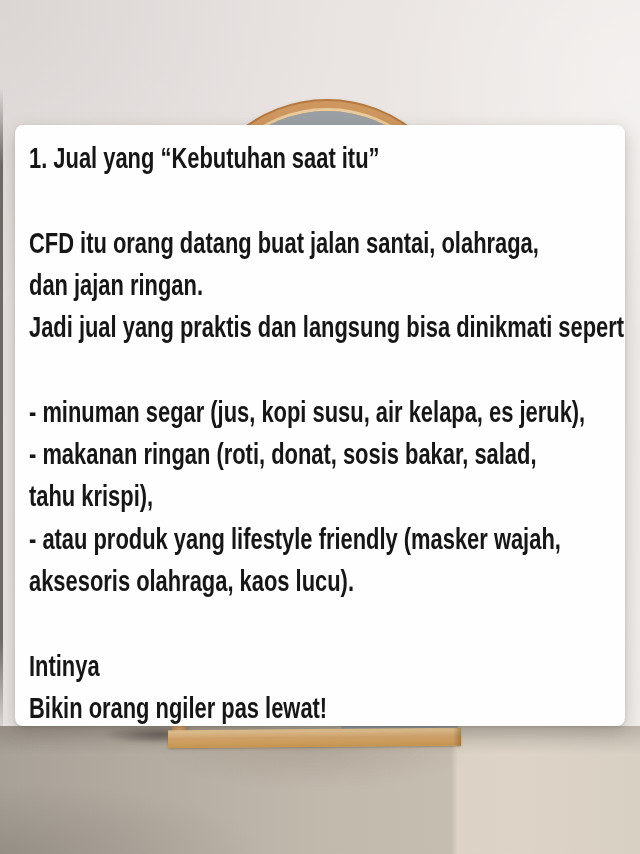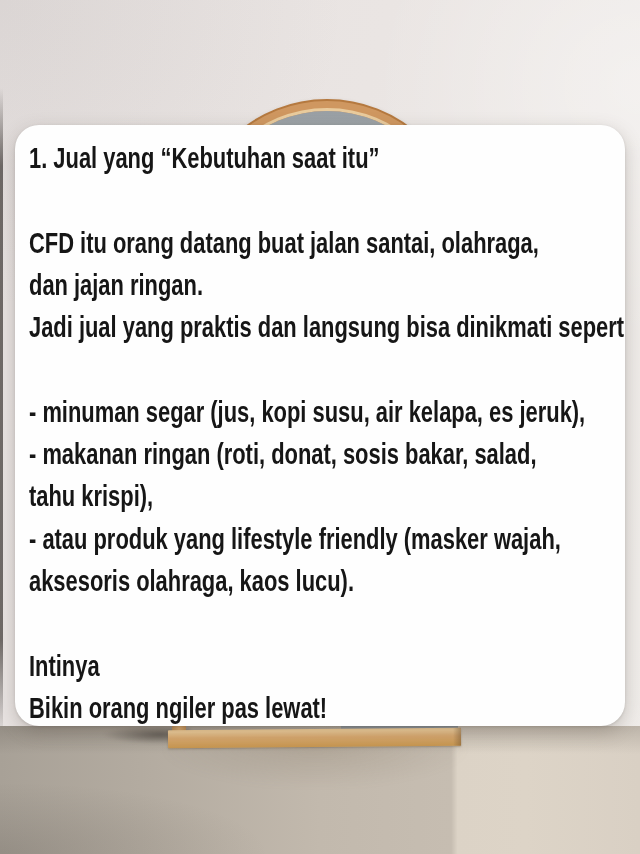--- a/index.html
+++ b/index.html
@@ -75,21 +75,21 @@
     box-shadow:0 1px 2px rgba(90,70,45,0.35);
   }
   .ledge::after{ 
     content:""; position:absolute; right:0; top:0; width:8px; height:100%;
     background:linear-gradient(to right, rgba(0,0,0,0), rgba(110,80,45,0.45));
   }
   
   .card{
     position:absolute; left:15px; top:125px; width:610px; height:601px;
     background:var(--card_bg);
-    border-radius:24px;
+    border-radius:8px;
     box-shadow:0 6px 18px rgba(90,80,70,0.28), 0 1px 3px rgba(0,0,0,0.12);
     z-index:2;
     padding:12px 0 0 14px;
     box-sizing:border-box;
     overflow:hidden;
   }
   .line{
     height:42.3px; line-height:42.3px;
     font-size:30px; font-weight:bold; color:var(--text);
     white-space:nowrap;

